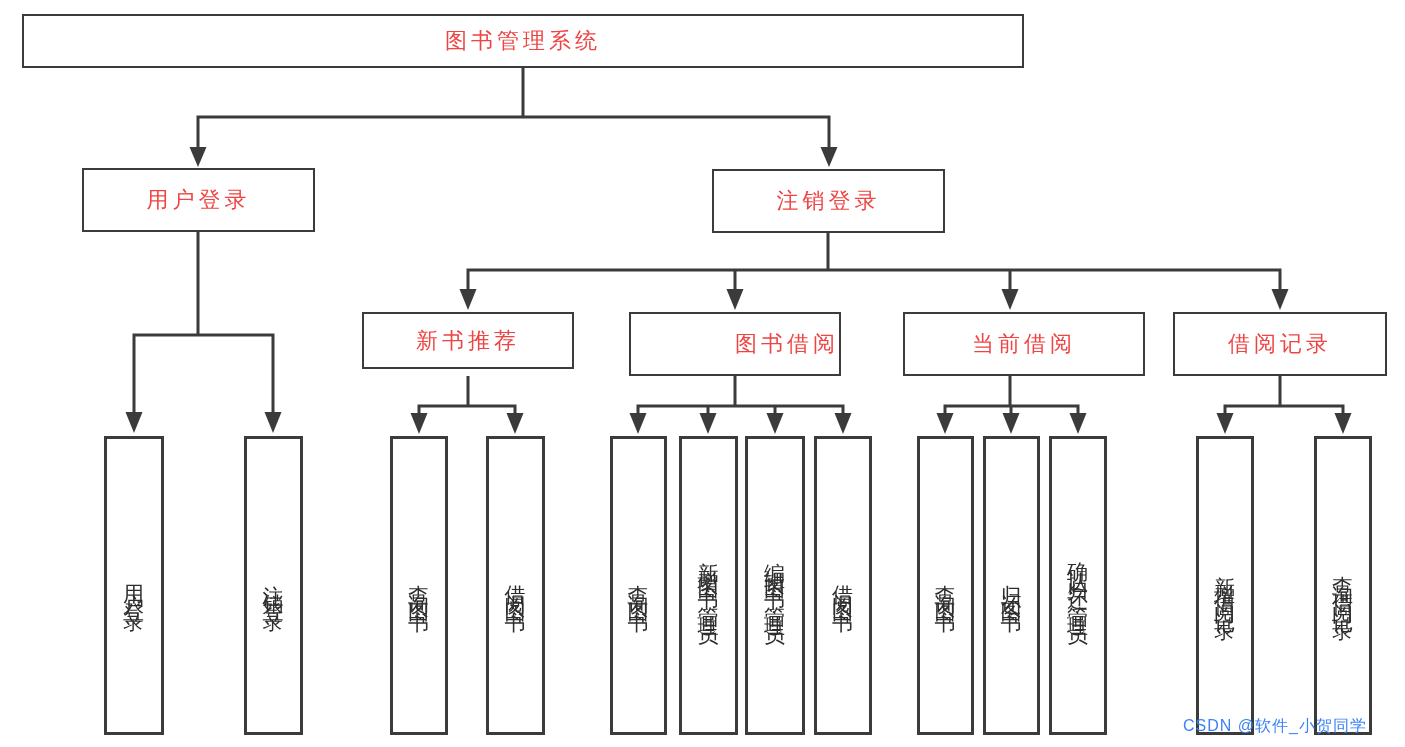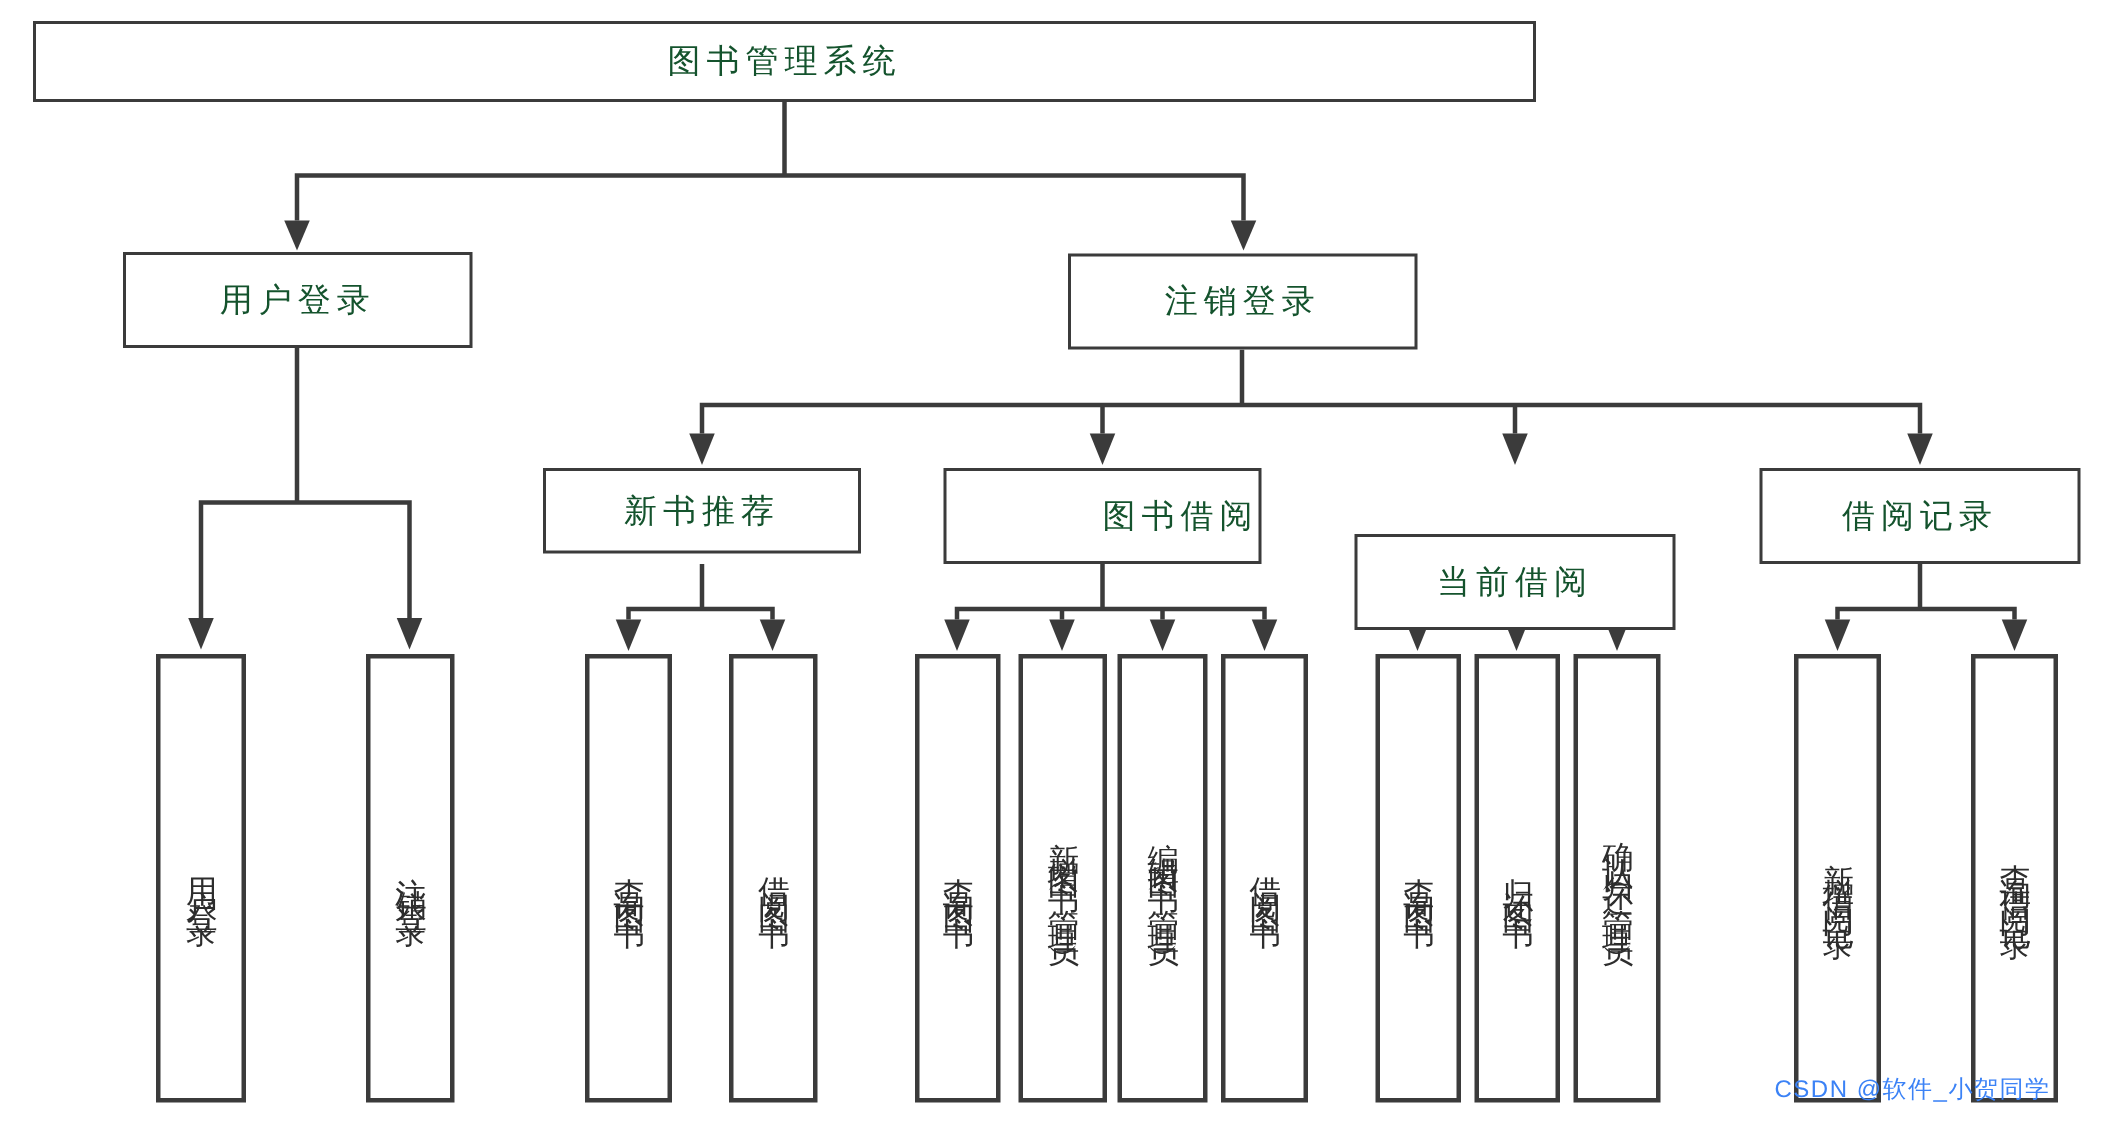--- a/index.html
+++ b/index.html
@@ -16,21 +16,21 @@
     left: 0; top: 0;
     width: 1405px; height: 747px;
   }
   .hbox {
     position: absolute;
     background: #ffffff;
     border: 2px solid #3b3b3b;
     display: flex;
     align-items: center;
     justify-content: center;
-    color: #14532d;
+    color: #ef4444;
     font-size: 22px;
     letter-spacing: 4px;
     white-space: nowrap;
     box-sizing: border-box;
   }
   .vbox {
     position: absolute;
     background: #ffffff;
     border: 3px solid #3b3b3b;
     display: flex;
@@ -118,21 +118,21 @@
   <div class="hbox" style="left:712px; top:169px; width:233px; height:64px;">
     <span>注销登录</span>
   </div>
 
   <div class="hbox" style="left:362px; top:312px; width:212px; height:57px;">
     <span>新书推荐</span>
   </div>
   <div class="hbox" style="left:629px; top:312px; width:212px; height:64px;justify-content:flex-end;">
     <span>图书借阅</span>
   </div>
-  <div class="hbox" style="left:903px; top:312px; width:214px; height:64px;margin-top:44px;">
+  <div class="hbox" style="left:903px; top:312px; width:242px; height:64px;">
     <span>当前借阅</span>
   </div>
   <div class="hbox" style="left:1173px; top:312px; width:214px; height:64px;">
     <span>借阅记录</span>
   </div>
 
   <div class="vbox" style="left:104px; top:436px; width:60px; height:299px;">
     <span class="vtext">用户登录</span>
   </div>
   <div class="vbox" style="left:244px; top:436px; width:59px; height:299px;">

